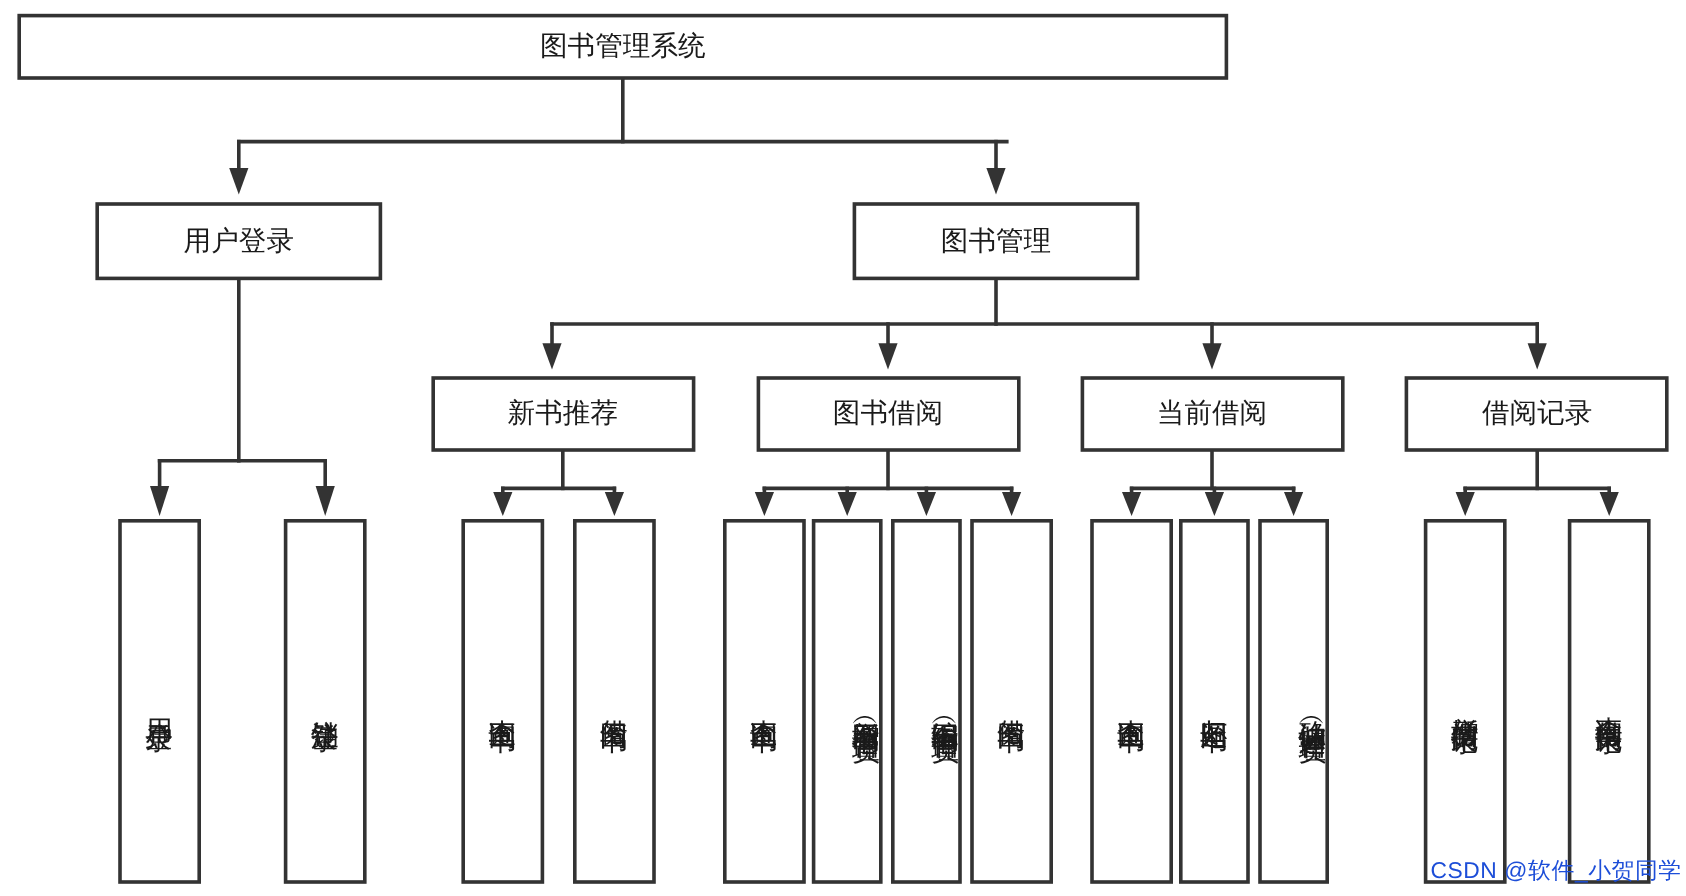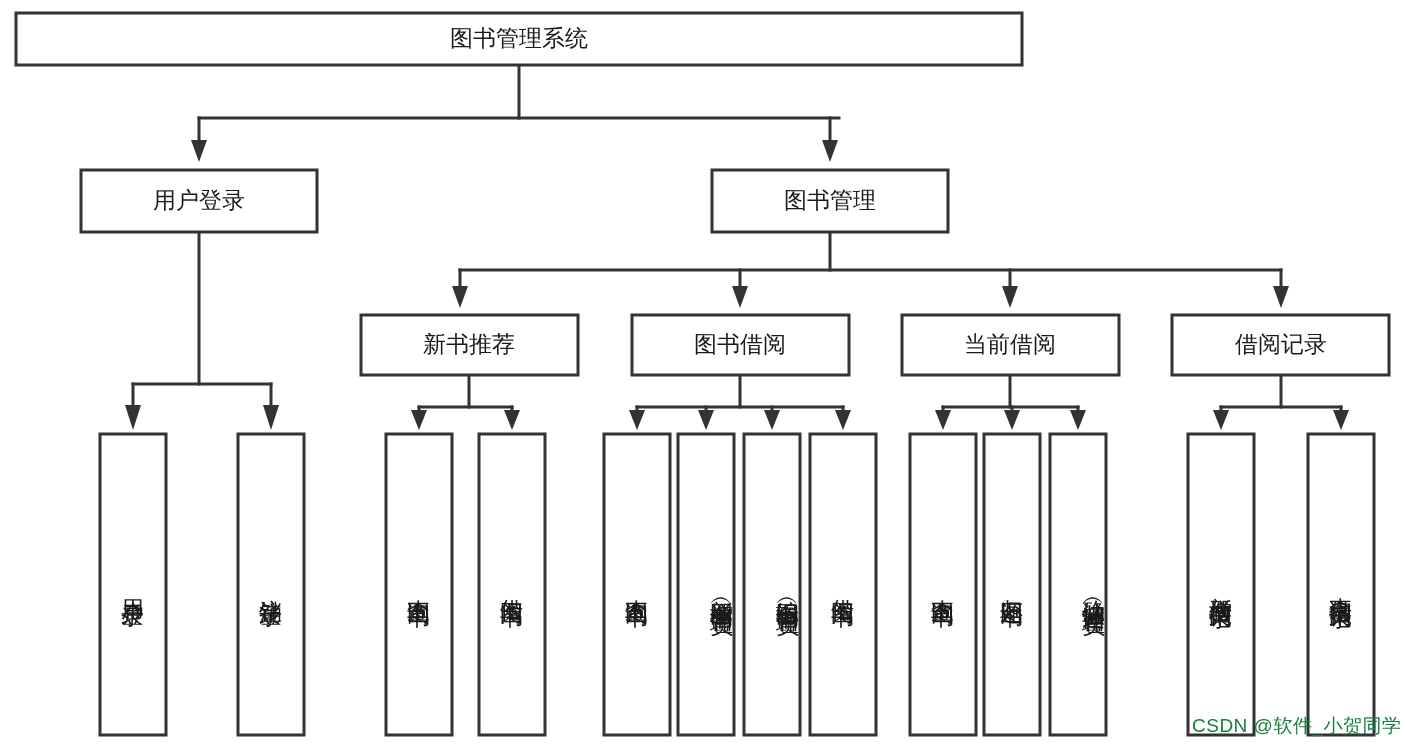--- a/index.html
+++ b/index.html
@@ -62,21 +62,21 @@
     align-items: center;
     justify-content: center;
     text-align: center;
     white-space: nowrap;
     pointer-events: none;
   }
   .watermark {
     position: absolute;
     font-family: "Liberation Sans", "DejaVu Sans", sans-serif;
     font-size: 19px;
-    color: #15803d;
+    color: #1d4ed8;
     white-space: nowrap;
     letter-spacing: 0.5px;
   }
 </style>
 </head>
 <body>
 
 <div id="diagram-root">
 
   <svg id="flow-svg" viewBox="0 0 1405 747">

